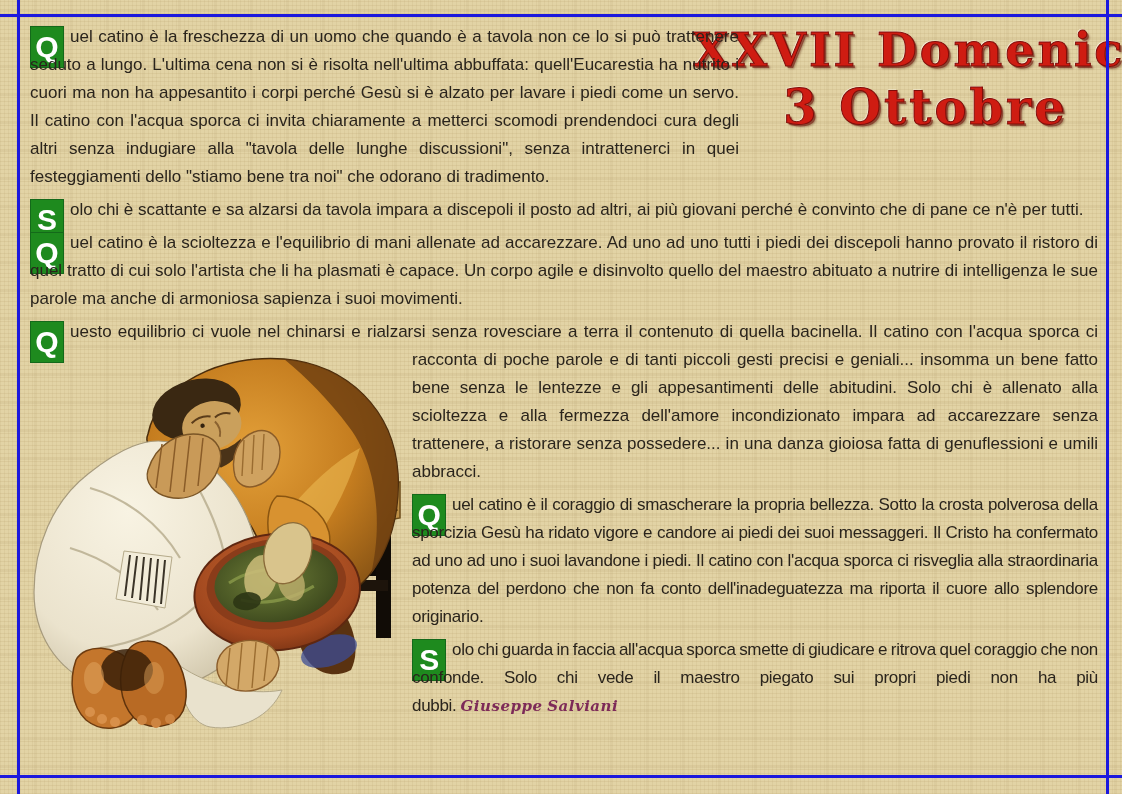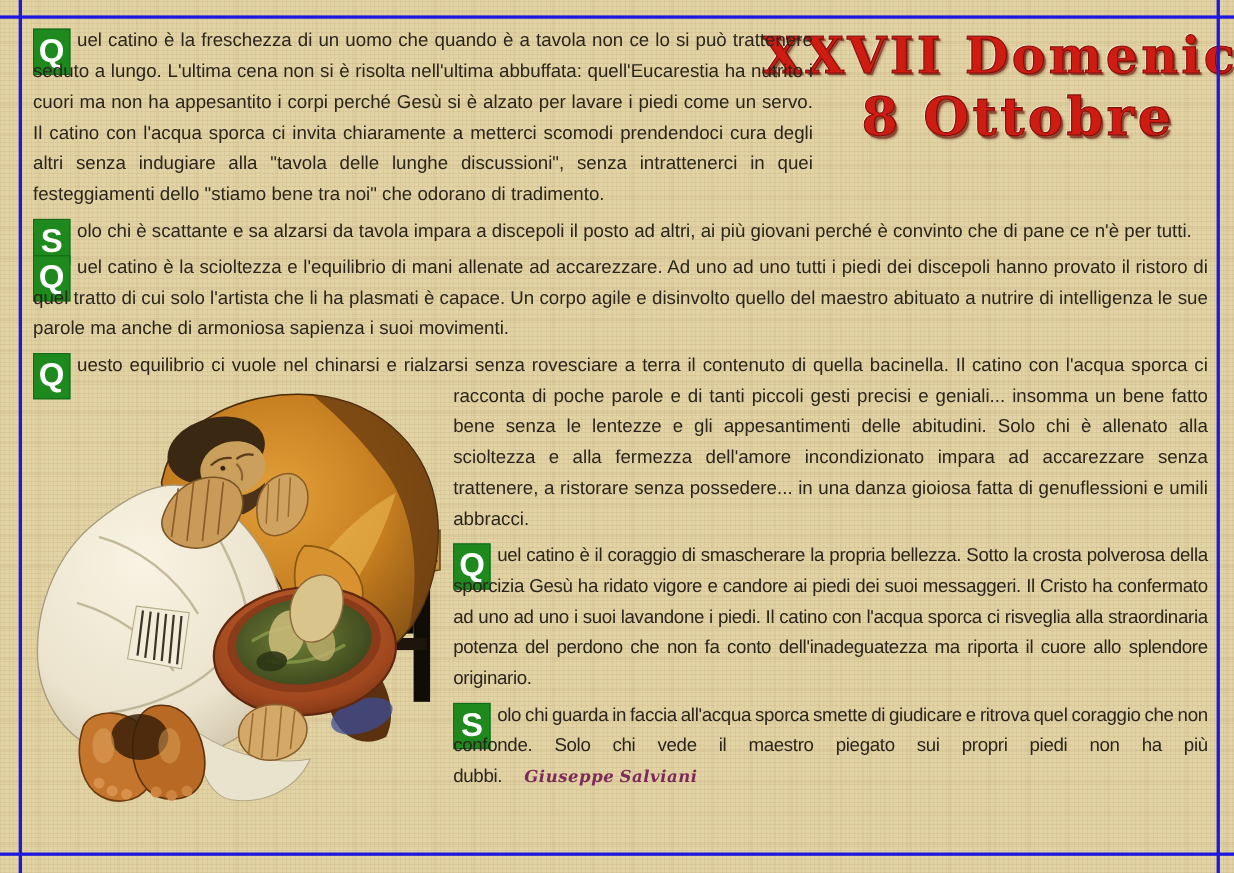--- a/index.html
+++ b/index.html
@@ -43,40 +43,40 @@
   .dropcap{
     float:left;width:34px;height:42px;margin:3px 6px -17px 0;
     background:#1e8a1e;border:1px solid #14691a;box-sizing:border-box;
     color:#ffffff;font-weight:bold;font-size:30px;line-height:40px;text-align:center;
     font-family:"Liberation Sans",sans-serif;
   }
   .narrow{letter-spacing:-0.3px;word-spacing:-1px;}
   .signature{
     font-family:"DejaVu Serif","Liberation Serif",serif;
     font-style:italic;font-weight:bold;font-size:15px;color:#7d2a58;
-    letter-spacing:.5px;margin-left:20px;white-space:nowrap;
+    letter-spacing:.5px;margin-left:4px;white-space:nowrap;
   }
   .art-float{
     float:left;width:372px;height:398px;margin:2px 10px 0 0;display:block;
   }
   .art-float svg{display:block;}
 </style>
 </head>
 <body>
 
 <div class="frame-line fl-top"></div>
 <div class="frame-line fl-bottom"></div>
 <div class="frame-line fl-left"></div>
 <div class="frame-line fl-right"></div>
 
 <div class="content">
 
   <div class="title-float">
     <div class="title-line title-l1">XXVII Domenica</div>
-    <div class="title-line title-l2">8 Ottobre</div>
+    <div class="title-line title-l2">3 Ottobre</div>
   </div>
 
   <p class="para">
     <span class="dropcap">Q</span><span>uel catino è la freschezza di un uomo che quando è a tavola non ce lo si può trattenere seduto a lungo. L'ultima cena non si è risolta nell'ultima abbuffata: quell'Eucarestia ha nutrito i cuori ma non ha appesantito i corpi perché Gesù si è alzato per lavare i piedi come un servo. Il catino con l'acqua sporca ci invita chiaramente a metterci scomodi prendendoci cura degli altri senza indugiare alla "tavola delle lunghe discussioni", senza intrattenerci in quei festeggiamenti dello "stiamo bene tra noi" che odorano di tradimento.</span>
   </p>
 
   <p class="para">
     <span class="dropcap">S</span><span>olo chi è scattante e sa alzarsi da tavola impara a discepoli il posto ad altri, ai più giovani perché è convinto che di pane ce n'è per tutti.</span>
   </p>
 

